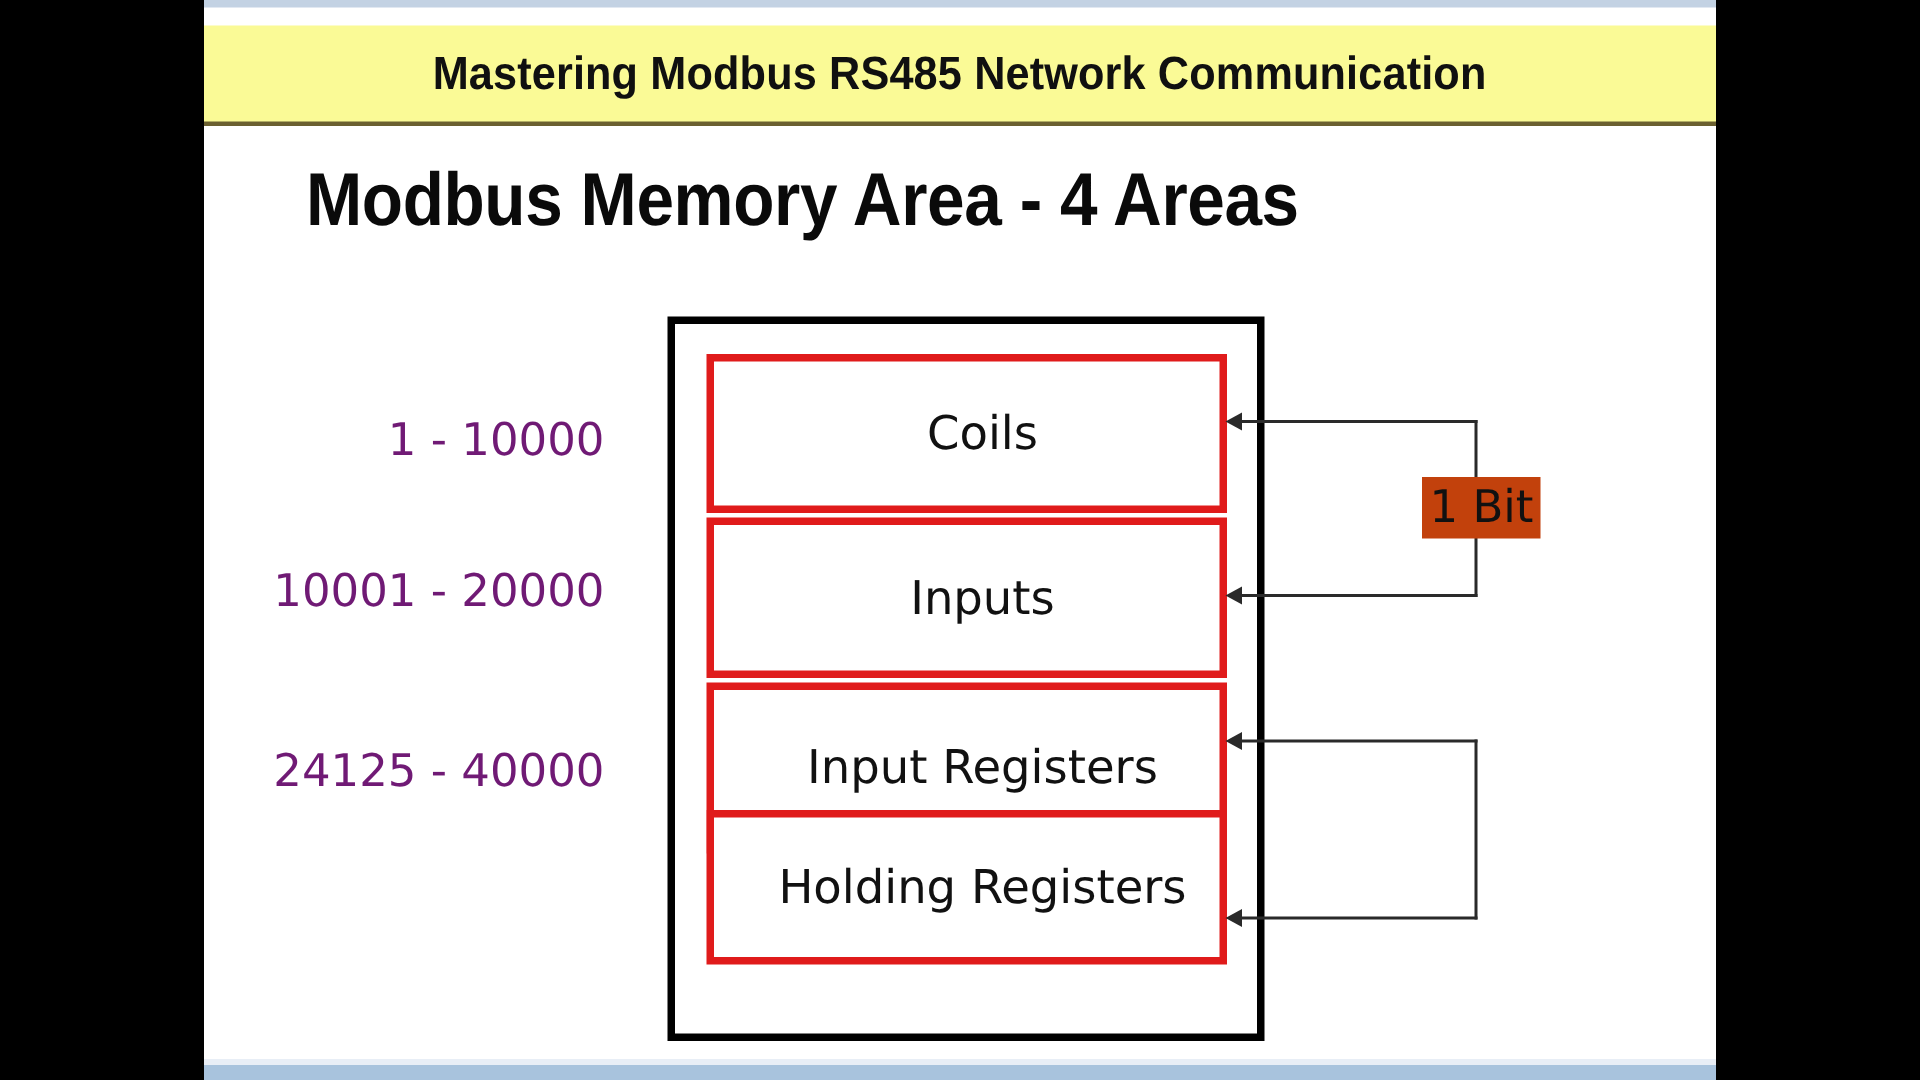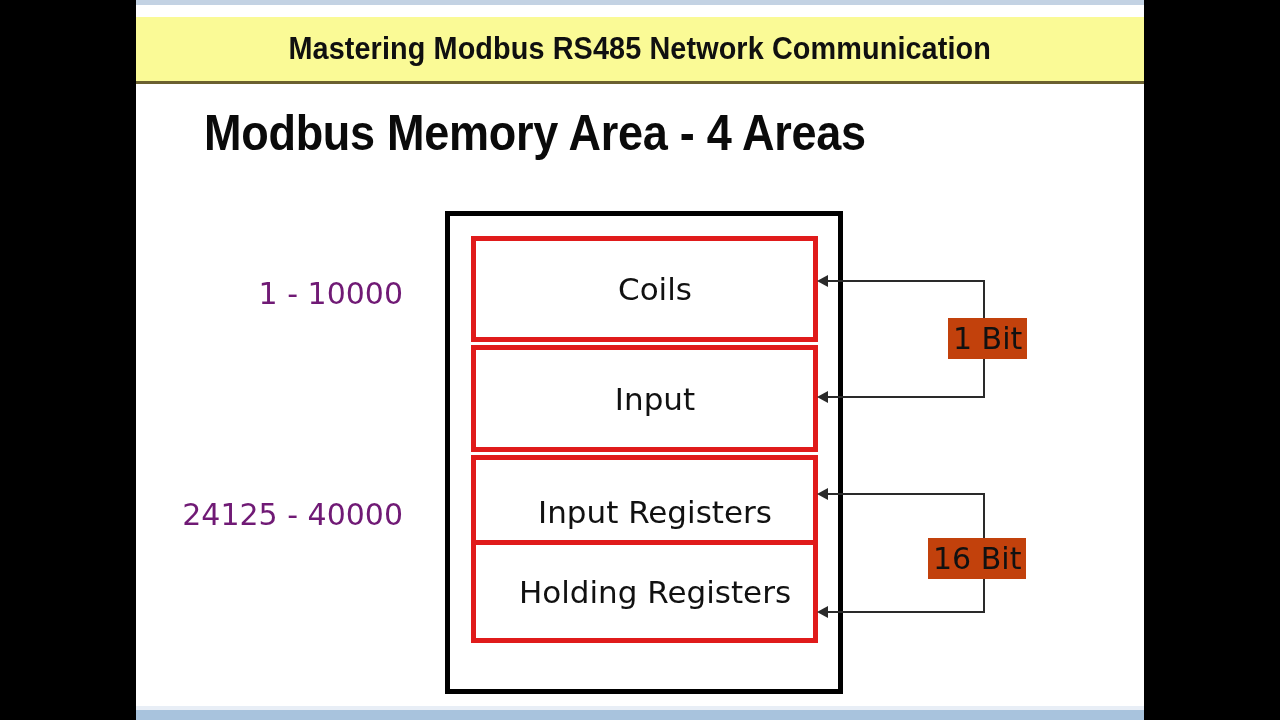--- a/index.html
+++ b/index.html
@@ -216,48 +216,48 @@
 
     <div class="top-strip"></div>
 
     <div id="title-banner">
       <div id="title-text">Mastering Modbus RS485 Network Communication</div>
     </div>
 
     <div id="heading">Modbus Memory Area  - 4 Areas</div>
 
     <div class="range-label r1">1 - 10000</div>
+    <div class="range-label r2">10001 - 20000</div>
     <div class="range-label r3">24125 - 40000</div>
 
     <div id="memory-container"></div>
 
     <div class="mem-box b1">
       <span class="mem-label">Coils</span>
     </div>
     <div class="mem-box b2">
-      <span class="mem-label">Input</span>
+      <span class="mem-label">Inputs</span>
     </div>
     <div class="mem-box b3">
       <span class="mem-label">Input Registers</span>
     </div>
     <div class="mem-box b4">
       <span class="mem-label">Holding Registers</span>
     </div>
 
     <div class="bracket-stem stem1"></div>
     <div class="arrow-line al1"></div>
     <div class="arrow-head ah1"></div>
     <div class="arrow-line al2"></div>
     <div class="arrow-head ah2"></div>
     <div class="bit-label bl1">1 Bit</div>
 
     <div class="bracket-stem stem2"></div>
     <div class="arrow-line al3"></div>
     <div class="arrow-head ah3"></div>
     <div class="arrow-line al4"></div>
     <div class="arrow-head ah4"></div>
-    <div class="bit-label bl2">16 Bit</div>
 
     <div class="bottom-strip-inner"></div>
     <div class="bottom-strip"></div>
 
   </div>
 </div>
 
 </body></html>

